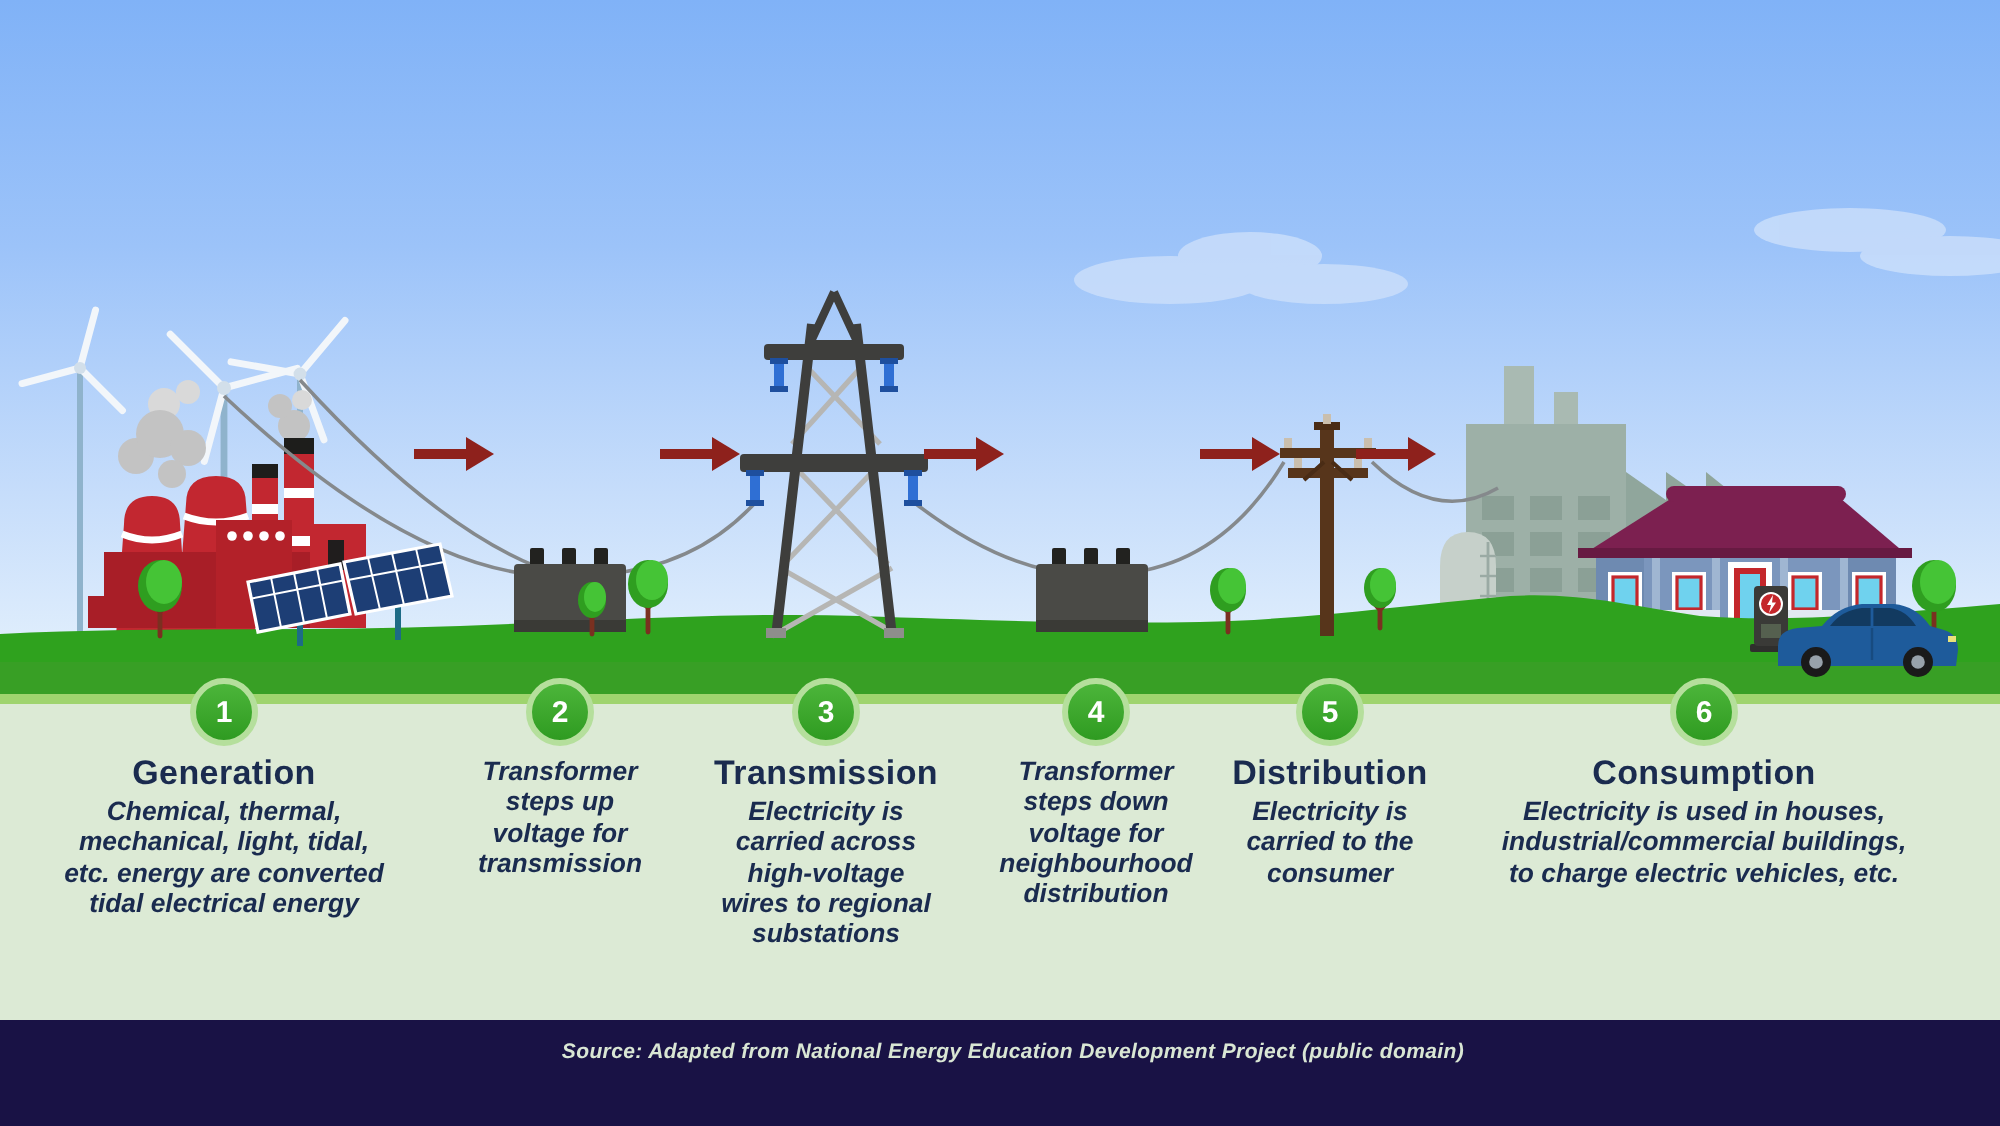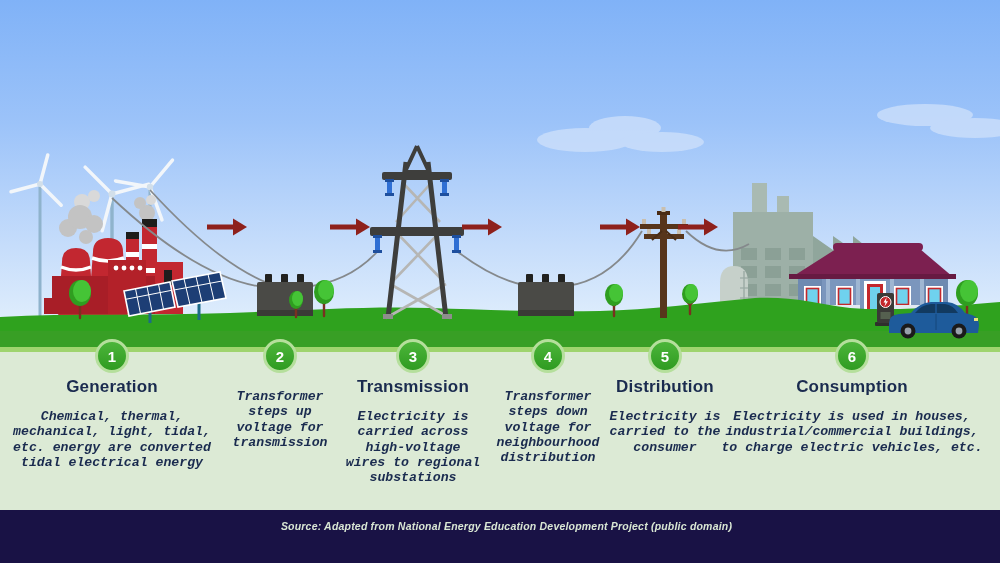--- a/index.html
+++ b/index.html
@@ -15,21 +15,21 @@
   .badge{
     position:absolute;top:339px;width:28px;height:28px;border-radius:50%;
     border:3px solid #b5df9c;background:linear-gradient(#4cb53a,#2f9b21);
     color:#fff;font-weight:700;font-size:15px;display:flex;
     align-items:center;justify-content:center;z-index:5;
   }
   .stage-col{position:absolute;top:25px;text-align:center;color:#1a2b4f;}
   .stage-title{font-size:17px;font-weight:700;letter-spacing:.2px;}
   .stage-desc{
     font-size:13.2px;font-weight:700;font-style:italic;line-height:1.16;
-    white-space:pre-line;margin-top:12px;font-family:Liberation Mono, monospace;
+    white-space:pre-line;margin-top:1px;
   }
   #footer-bar{
     position:absolute;top:510px;left:0;width:1000px;height:53px;background:#191245;
   }
   .source-note{
     text-align:center;color:#d9e6d4;font-size:10.5px;font-style:italic;
     font-weight:700;padding-top:10px;letter-spacing:.2px;padding-left:13px;
   }
 </style>
 </head>

